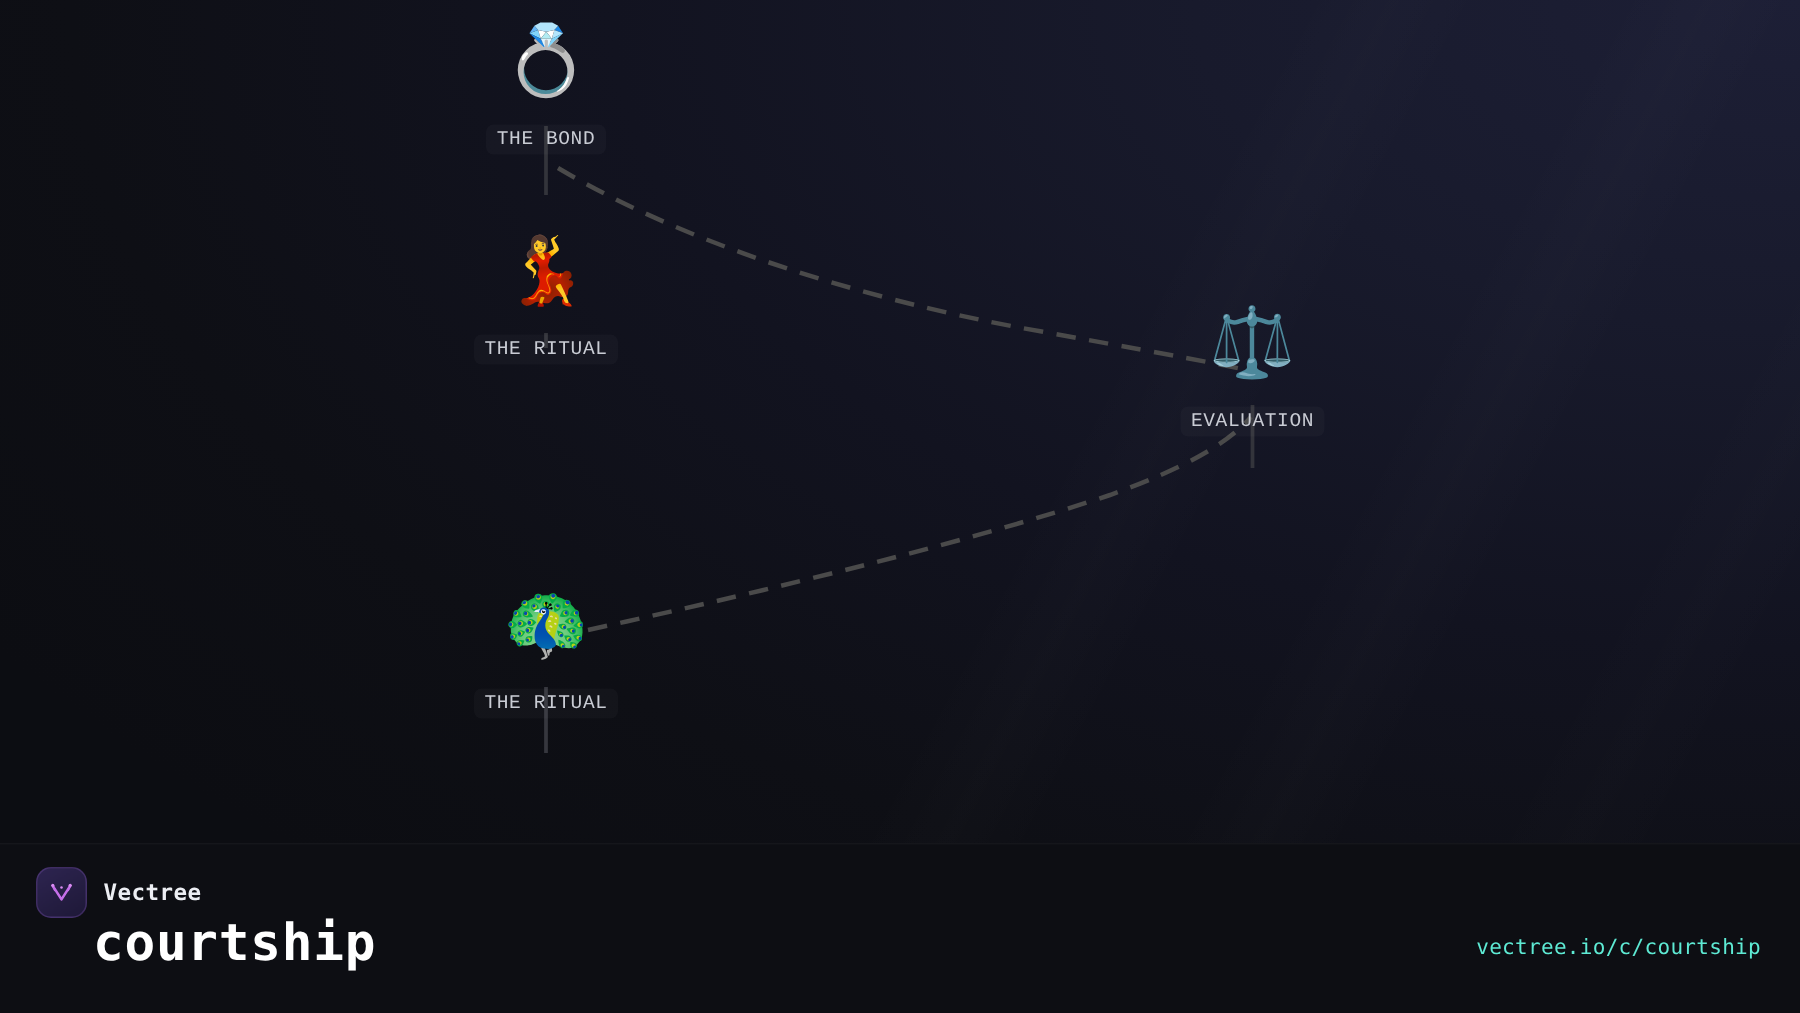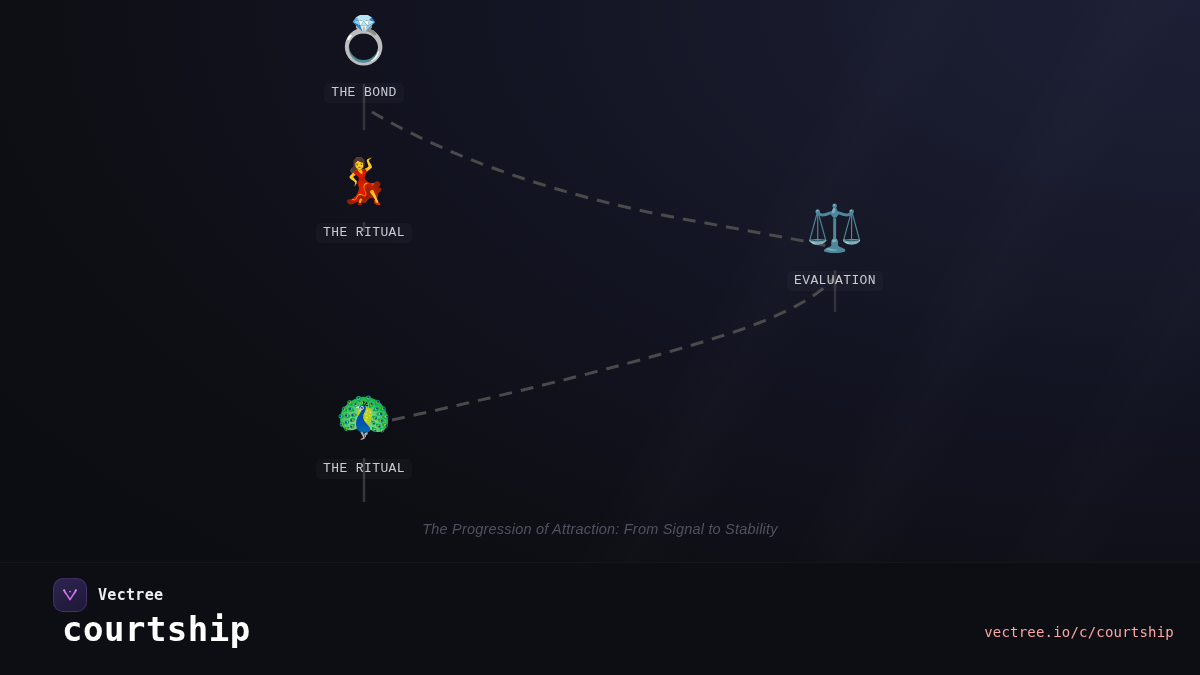--- a/index.html
+++ b/index.html
@@ -140,21 +140,21 @@
     line-height: 1;
     margin-left: 38px;
   }
 
   .footer-url {
     position: absolute;
     right: 26px;
     top: 624px;
     font-family: "DejaVu Sans Mono", monospace;
     font-size: 14px;
-    color: #fca5a5;
+    color: #5eead4;
     letter-spacing: 0.2px;
   }
 </style>
 </head>
 <body>
 
 <div class="canvas">
 
   <div class="canvas-sheen"></div>
 
@@ -183,26 +183,25 @@
   <div class="node" style="left:835px; top:248px;">
     <span class="node-emoji" style="font-size:46px;">⚖️</span>
     <span class="node-label">EVALUATION</span>
   </div>
 
   <div class="node" style="left:364px; top:436px;">
     <span class="node-emoji" style="font-size:46px;">🦚</span>
     <span class="node-label">THE RITUAL</span>
   </div>
 
-  <div class="caption">The Progression of Attraction: From Signal to Stability</div>
 </div>
 
 <div class="footer"></div>
 
-<div class="brand-row" style="top:578px;margin-left:29px;">
+<div class="brand-row" style="top:578px;">
   <div class="brand-logo">
     <svg width="20" height="20" viewBox="0 0 20 20">
       <path d="M4.2 5.6 L10 14.6 L15.8 5.6" fill="none" stroke="#c56fe8" stroke-width="1.7" stroke-linecap="round" stroke-linejoin="round"></path>
       <path d="M4.2 5.6 L5.6 8.4" fill="none" stroke="#c56fe8" stroke-width="1.5" stroke-linecap="round"></path>
       <path d="M15.8 5.6 L14.4 8.4" fill="none" stroke="#c56fe8" stroke-width="1.5" stroke-linecap="round"></path>
       <circle cx="4.2" cy="5.2" r="1.05" fill="#d98cf2"></circle>
       <circle cx="15.8" cy="5.2" r="1.05" fill="#d98cf2"></circle>
       <circle cx="10" cy="6.6" r="0.85" fill="#d98cf2"></circle>
     </svg>
   </div>

